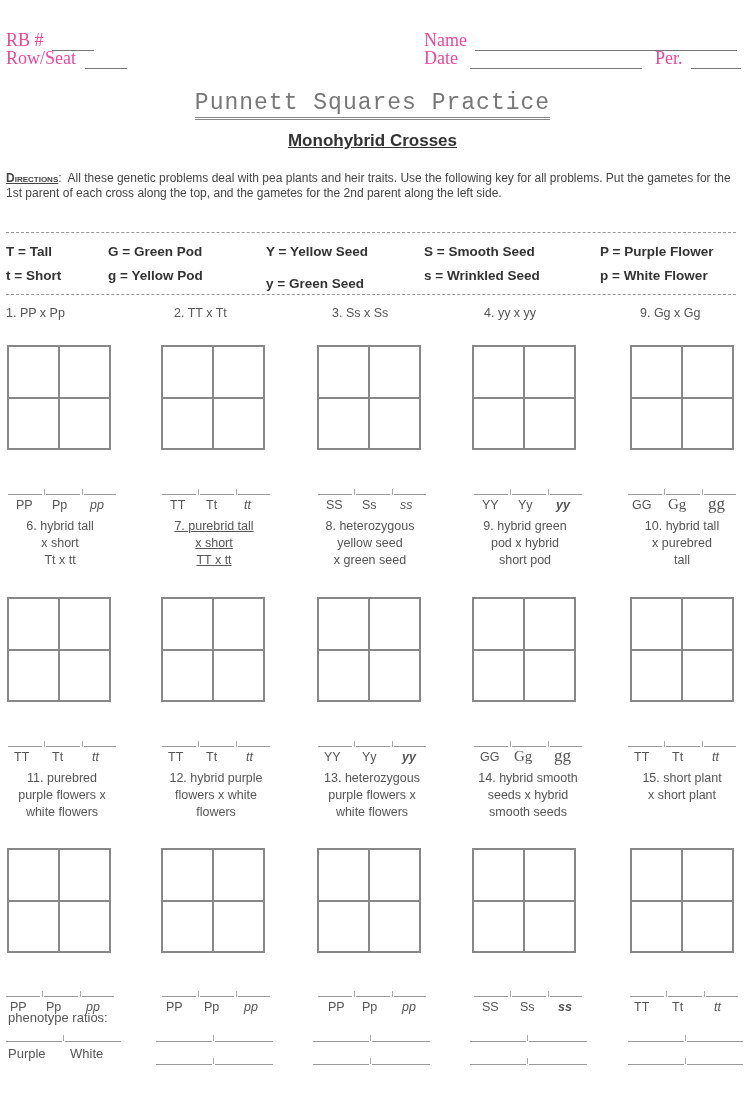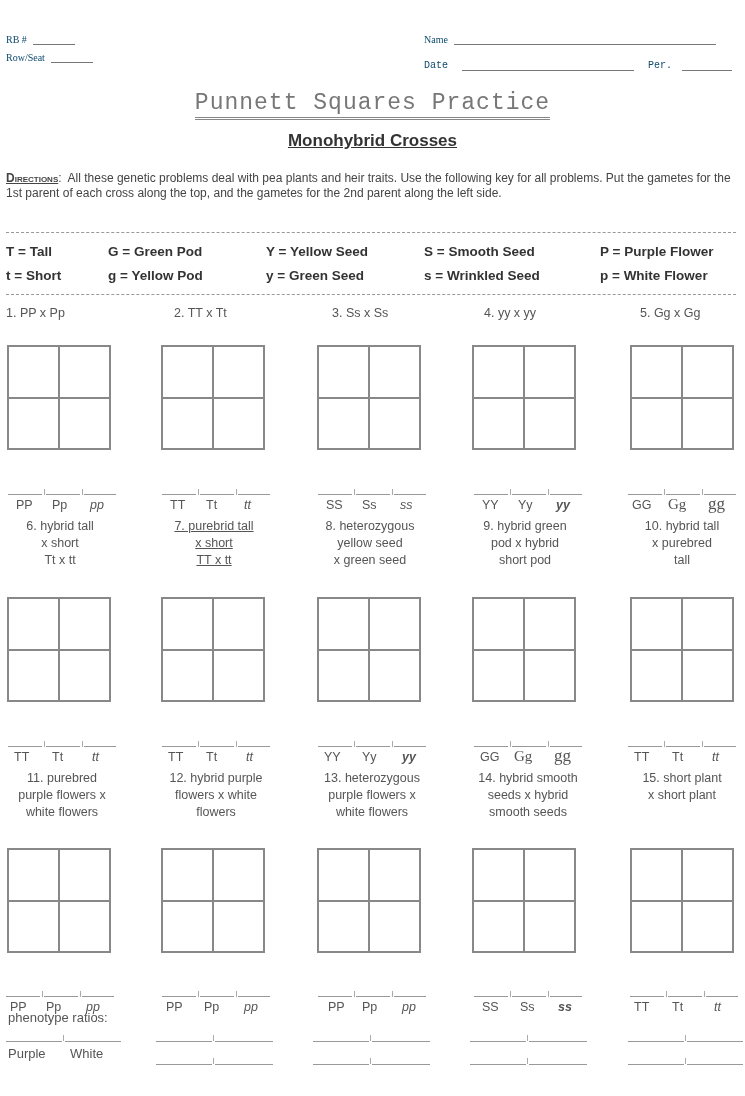--- a/index.html
+++ b/index.html
@@ -1,20 +1,20 @@
 <!DOCTYPE html>
 <html><head>
 <meta charset="utf-8">
 <style>
   html, body { margin:0; padding:0; background:#ffffff; }
   body { width:745px; height:1096px; position:relative; overflow:hidden; color:#333; font-family:"Liberation Sans", sans-serif; }
   .abs { position:absolute; }
   .serif { font-family:"Liberation Serif", serif; }
   .mono { font-family:"Liberation Mono", monospace; }
-  .hdr-label { font-size:10px; color:#0c4a6e; }
+  .hdr-label { font-size:18px; color:#ec4899; }
   .blank { display:inline-block; border-bottom:1px solid #777; height:14px; vertical-align:bottom; }
   .title { left:0; width:745px; text-align:center; font-size:23px; color:#777; letter-spacing:1px; }
   .title span { border-bottom:3px double #888; padding-bottom:1px; }
   .subtitle { left:0; width:745px; text-align:center; font-size:17px; font-weight:bold; color:#333; }
   .subtitle span { text-decoration:underline; }
   .directions { left:6px; width:730px; font-size:12px; line-height:15px; color:#444; }
   .dir-head { font-weight:bold; text-decoration:underline; font-variant:small-caps; }
   .dash { left:6px; width:730px; border-top:1px dashed #999; height:0; }
   .key { font-size:13.5px; font-weight:bold; color:#333; white-space:nowrap; }
   .prob { font-size:12.5px; color:#555; white-space:nowrap; }
@@ -38,54 +38,54 @@
   <span class="blank" style="width:42px;margin-left:4px;"></span>
 </div>
 <div class="abs hdr-label serif" style="left:6px;top:48px;">
   <span>Row/Seat</span>
   <span class="blank" style="width:42px;margin-left:4px;"></span>
 </div>
 <div class="abs hdr-label serif" style="left:424px;top:30px;">
   <span>Name</span>
   <span class="blank" style="width:262px;margin-left:4px;"></span>
 </div>
-<div class="abs hdr-label serif" style="left:424px;top:56px;font-family:Liberation Mono, monospace;">
+<div class="abs hdr-label serif" style="left:424px;top:48px;">
   <span>Date</span>
   <span class="blank" style="width:172px;margin-left:8px;"></span>
   <span style="margin-left:8px;">Per.</span>
   <span class="blank" style="width:50px;margin-left:4px;"></span>
 </div>
 
 <div class="abs title mono" style="top:90px;"><span>Punnett Squares Practice</span></div>
 <div class="abs subtitle" style="top:131px;"><span>Monohybrid Crosses</span></div>
 
 <div class="abs directions" style="top:171px;">
   <span class="dir-head">Directions</span><span>:&nbsp; </span><span>All these genetic problems deal with pea plants and heir traits.  Use the following key for all problems.  Put the gametes for the 1st parent of each cross along the top, and the gametes for the 2nd parent along the left side.</span>
 </div>
 
 <div class="abs dash" style="top:232px;"></div>
 
 <div class="abs key" style="left:6px;top:244px;">T = Tall</div>
 <div class="abs key" style="left:6px;top:268px;">t = Short</div>
 <div class="abs key" style="left:108px;top:244px;">G = Green Pod</div>
 <div class="abs key" style="left:108px;top:268px;">g = Yellow Pod</div>
 <div class="abs key" style="left:266px;top:244px;">Y = Yellow Seed</div>
-<div class="abs key" style="left:266px;top:268px;">y = Green Seed</div>
+<div class="abs key" style="left:266px;top:276px;">y = Green Seed</div>
 <div class="abs key" style="left:424px;top:244px;">S = Smooth Seed</div>
 <div class="abs key" style="left:424px;top:268px;">s = Wrinkled Seed</div>
 <div class="abs key" style="left:600px;top:244px;">P = Purple Flower</div>
 <div class="abs key" style="left:600px;top:268px;">p = White Flower</div>
 
 <div class="abs dash" style="top:294px;"></div>
 
 <div class="abs prob" style="left:6px;top:306px;">1. PP x Pp</div>
 <div class="abs prob" style="left:174px;top:306px;">2. TT x Tt</div>
 <div class="abs prob" style="left:332px;top:306px;">3. Ss x Ss</div>
 <div class="abs prob" style="left:484px;top:306px;">4. yy x yy</div>
-<div class="abs prob" style="left:640px;top:306px;">5. Gg x Gg</div>
+<div class="abs prob" style="left:640px;top:306px;">9. Gg x Gg</div>
 
 <div class="abs grid" style="left:7px;top:345px;">
     <div class="v"></div>
     <div class="h"></div>
   </div>
 <div class="abs grid" style="left:161px;top:345px;">
     <div class="v"></div>
     <div class="h"></div>
   </div>
 <div class="abs grid" style="left:317px;top:345px;">

